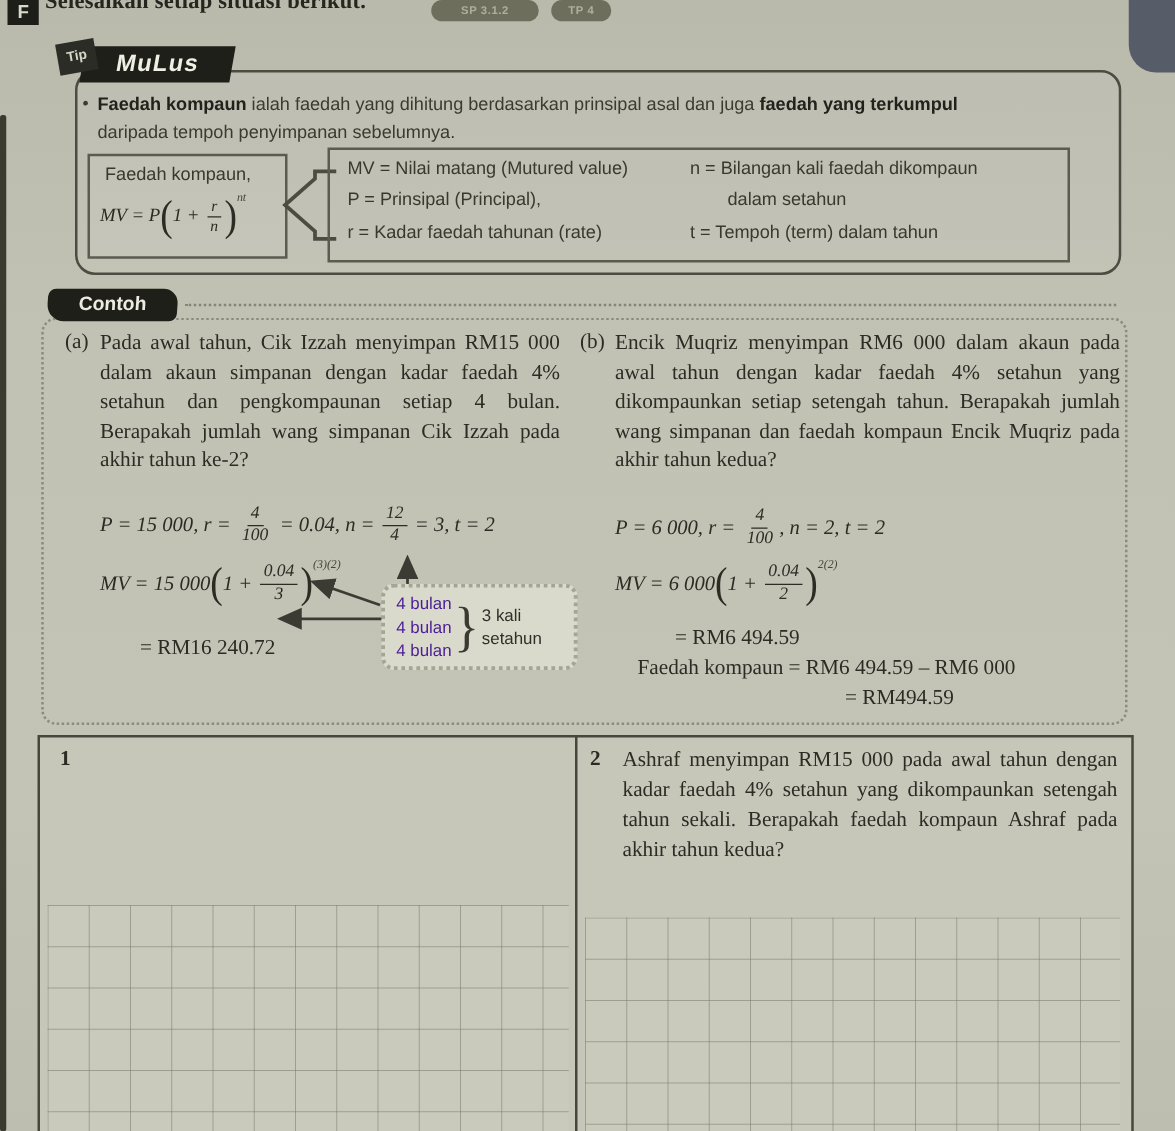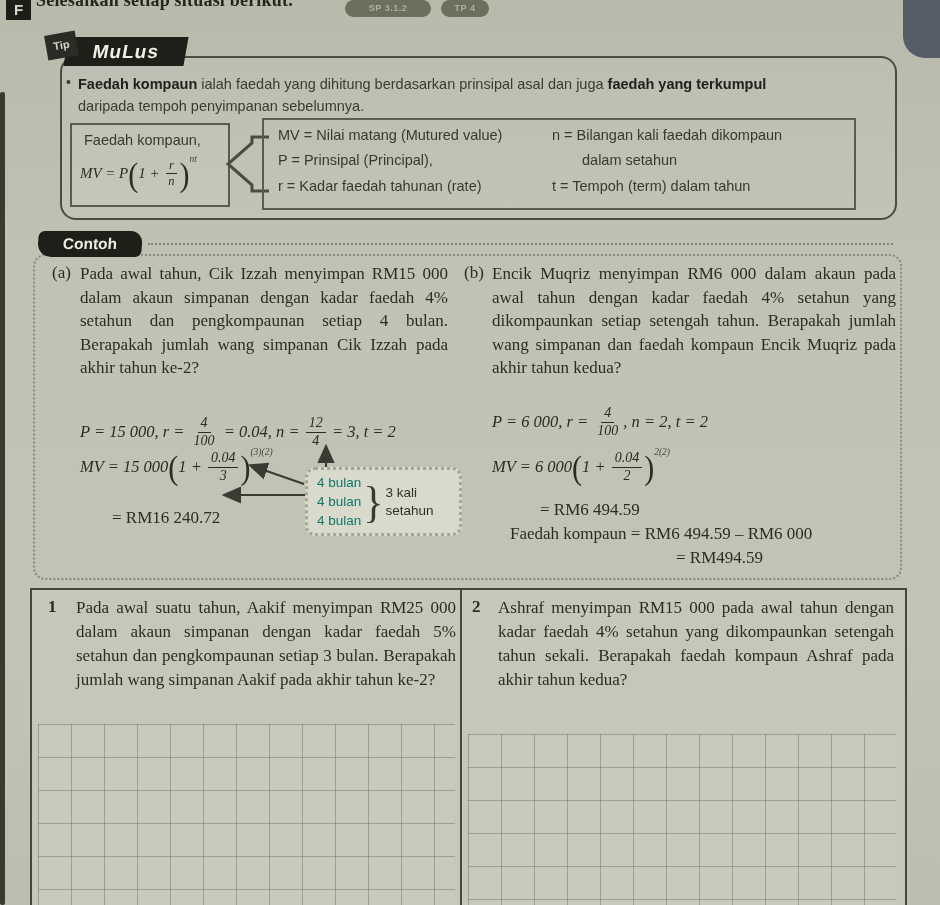--- a/index.html
+++ b/index.html
@@ -50,21 +50,21 @@
     border-radius:6px 12px 6px 14px;transform:skewX(-4deg);font-weight:bold;font-size:15.5px;
     text-align:center;line-height:26px;z-index:2;}
   .dotline{left:148px;top:243px;width:745px;border-top:2px dotted #84847a;}
   .example-box{left:33px;top:254px;width:865px;height:322px;border:2.5px dotted #8b8b7e;border-radius:12px;}
   .q-label{font-family:"Liberation Serif",serif;font-size:17px;color:#2c2c25;}
   .q-text{font-family:"Liberation Serif",serif;font-size:17px;line-height:23.5px;
     text-align:justify;color:#2c2c25;}
   
   .callout{left:305px;top:467px;width:136px;background:#dadacc;border:3px dotted #a5a596;
     border-radius:10px;padding:3px 6px 3px 9px;display:flex;align-items:center;gap:2px;z-index:2;}
-  .callout-rows{font-size:13.5px;line-height:19px;color:#0f766e;}
+  .callout-rows{font-size:13.5px;line-height:19px;color:#4c1d95;}
   .callout-brace{font-size:42px;font-weight:300;color:#3a3a32;font-family:"Liberation Serif",serif;
     transform:scaleY(1.05);line-height:1;}
   .callout-label{font-size:13.5px;line-height:18px;color:#2f2f28;}
   
   .ex-box{left:30px;top:588px;width:873px;height:330px;border:2.5px solid #46463d;background:#c6c6b9;}
   .ex-divider{left:460px;top:588px;width:2px;height:330px;background:#46463d;}
   .ex-num{font-family:"Liberation Serif",serif;font-weight:bold;font-size:17px;color:#2c2c25;}
   .grid{background-color:#cacabc;
     background-image:linear-gradient(to right,rgba(122,122,106,.55) 1px,transparent 1px),
                      linear-gradient(to bottom,rgba(122,122,106,.55) 1px,transparent 1px);
@@ -111,21 +111,21 @@
     <div class="lg" style="left:288px;top:58px;">t = Tempoh (term) dalam tahun</div>
   </div>
 
   <div class="abs contoh-tab">Contoh</div>
   <div class="abs dotline"></div>
   <div class="abs example-box"></div>
 
   <div class="abs q-label" style="left:52px;top:263px;">(a)</div>
   <div class="abs q-text" style="left:80px;top:262px;width:368px;font-family:Liberation Serif, serif;">Pada awal tahun, Cik Izzah menyimpan RM15 000 dalam akaun simpanan dengan kadar faedah 4% setahun dan pengkompaunan setiap 4 bulan. Berapakah jumlah wang simpanan Cik Izzah pada akhir tahun ke-2?</div>
 
-  <div class="abs mline" style="left:80px;top:415px;align-items:center;">
+  <div class="abs mline" style="left:80px;top:403px;align-items:center;">
     <span>P = 15 000, r = </span><span class="frac"><span class="fnum">4</span><span class="fden">100</span></span><span> = 0.04, n = </span><span class="frac"><span class="fnum">12</span><span class="fden">4</span></span><span> = 3, t = 2</span>
   </div>
 
   <div class="abs mline" style="left:80px;top:450px;">
     <span>MV = 15 000</span><span class="bigp">(</span><span>1 + </span><span class="frac"><span class="fnum">0.04</span><span class="fden">3</span></span><span class="bigp">)</span><span class="mexp">(3)(2)</span>
   </div>
 
   <div class="abs upright" style="left:112px;top:508px;font-size:17px;">= RM16 240.72</div>
 
   <div class="abs callout">
@@ -164,21 +164,20 @@
   </div>
 
   <div class="abs upright" style="left:540px;top:500px;font-size:17px;font-family:Liberation Serif, serif;">= RM6 494.59</div>
   <div class="abs upright" style="left:510px;top:524px;font-size:17px;">Faedah kompaun = RM6 494.59 – RM6 000</div>
   <div class="abs upright" style="left:676px;top:548px;font-size:17px;">= RM494.59</div>
 
   <div class="abs ex-box"></div>
   <div class="abs ex-divider"></div>
 
   <div class="abs ex-num" style="left:48px;top:597px;">1</div>
-  <div class="abs q-text" style="left:76px;top:596px;width:380px;line-height:24px;">Pada awal suatu tahun, Aakif menyimpan RM25 000 dalam akaun simpanan dengan kadar faedah 5% setahun dan pengkompaunan setiap 3 bulan. Berapakah jumlah wang simpanan Aakif pada akhir tahun ke-2?</div>
 
   <div class="abs ex-num" style="left:472px;top:597px;">2</div>
   <div class="abs q-text" style="left:498px;top:596px;width:396px;line-height:24px;">Ashraf menyimpan RM15 000 pada awal tahun dengan kadar faedah 4% setahun yang dikompaunkan setengah tahun sekali. Berapakah faedah kompaun Ashraf pada akhir tahun kedua?</div>
 
   <div class="abs grid" style="left:38px;top:724px;width:417px;height:181px;"></div>
   <div class="abs grid" style="left:468px;top:734px;width:428px;height:171px;"></div>
 
 </div>
 
 </body></html>

